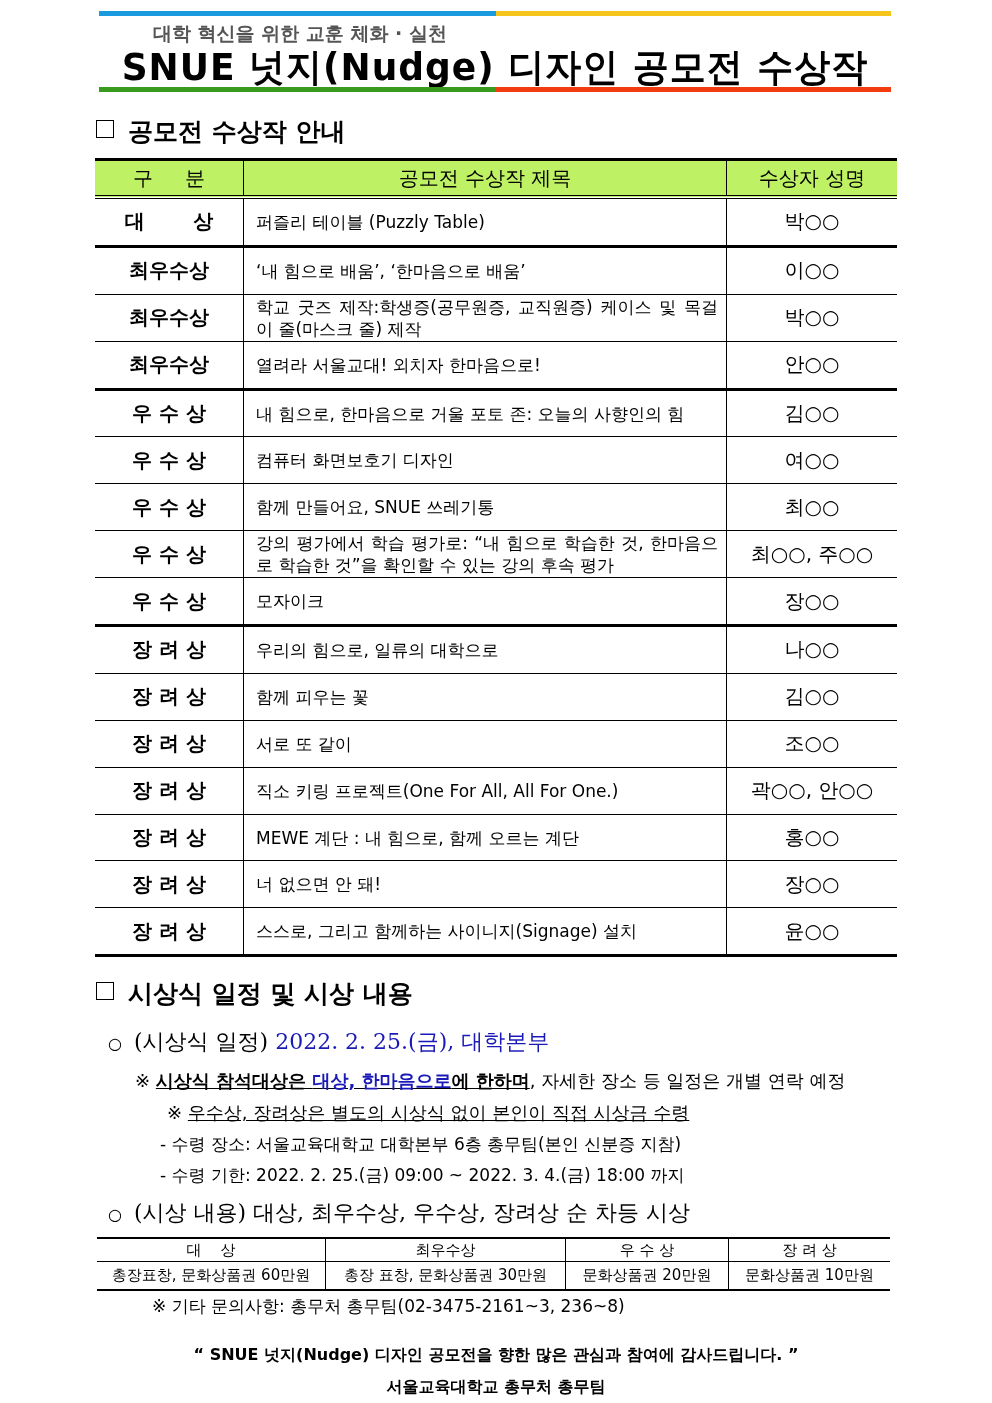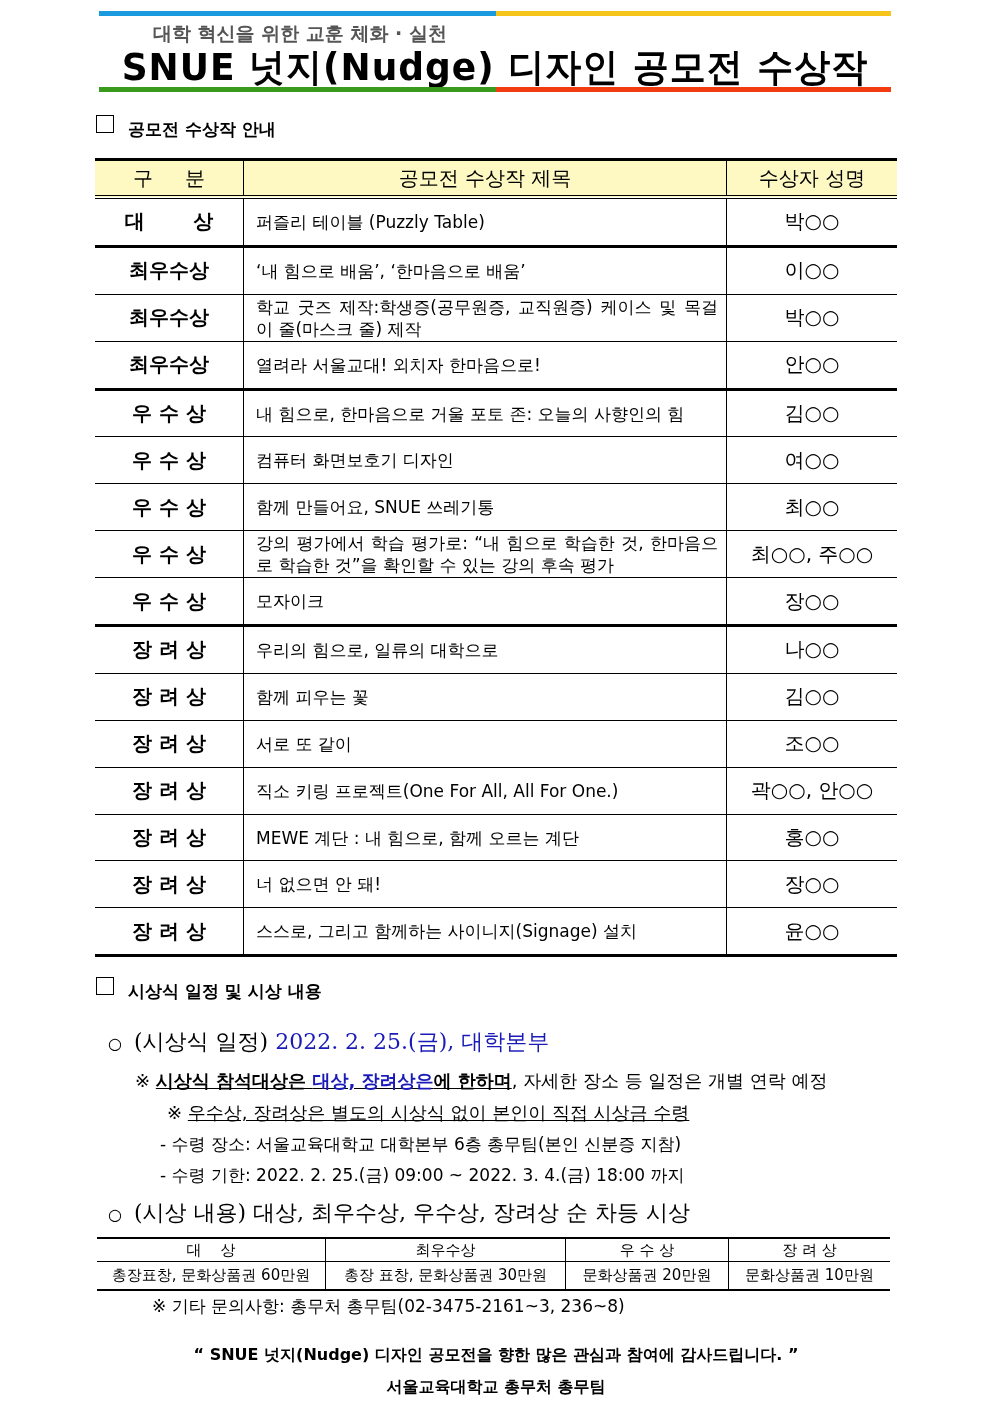--- a/index.html
+++ b/index.html
@@ -5,27 +5,27 @@
   html, body { margin:0; padding:0; background:#ffffff; }
   body { width:992px; height:1403px; position:relative; overflow:hidden; font-family:"DejaVu Sans", "Liberation Sans", sans-serif; color:#000; }
   .banner { position:absolute; left:99px; top:11px; width:792px; height:82px; }
   .bar { position:absolute; height:5px; }
   .bar.tl { left:0; top:0; width:397px; background:#1a9be0; }
   .bar.tr { left:397px; top:0; width:395px; background:#f5c51c; }
   .bar.bl { left:0; top:76px; width:397px; background:#3a9a1e; }
   .bar.br { left:397px; top:76px; width:395px; background:#f23c10; }
   .banner .sub { position:absolute; left:22px; top:10px; font-size:19px; font-weight:bold; color:#555; letter-spacing:0px;margin-left:32px; }
   .banner .title { position:absolute; left:0; width:100%; top:32px; text-align:center; font-size:36px; font-weight:bold; letter-spacing:1px; transform:scaleY(1.05); }
-  .section-title { position:absolute; left:96px; font-size:17px; font-weight:bold; }
+  .section-title { position:absolute; left:96px; font-size:25px; font-weight:bold; }
   .section-title .box { display:inline-block; width:16px; height:16px; border:1.5px solid #000; margin-right:14px; vertical-align:2px; }
   table.awards { position:absolute; left:95px; top:158px; width:802px; border-collapse:collapse; }
   table.awards th, table.awards td { border-left:1px solid #000; border-right:1px solid #000; border-bottom:1px solid #000; padding:0; }
   table.awards tr > *:first-child { border-left:none; }
   table.awards tr > *:last-child { border-right:none; }
-  table.awards thead th { background:#fef9c3; height:34px; font-size:20px; font-weight:normal; border-top:3px solid #000; border-bottom:4px double #000; }
+  table.awards thead th { background:#bef264; height:34px; font-size:20px; font-weight:normal; border-top:3px solid #000; border-bottom:4px double #000; }
   table.awards td { height:45.9px; font-size:19px; }
   table.awards td.cat { width:148px; text-align:center; font-weight:bold; font-size:20px; }
   table.awards td.ttl { width:462px; padding-left:12px; font-size:17px; text-align:left; line-height:22px; }
   table.awards td.ttl.j { text-align:justify; text-align-last:left; padding-right:8px; }
   table.awards td.nm { text-align:center; font-size:20px; }
   table.awards tr.grp-end td { border-bottom:3px solid #000; }
   .schedule { position:absolute; left:108px; font-family:"DejaVu Serif", "Liberation Serif", serif; }
   .circle { font-family:"DejaVu Sans", sans-serif; font-size:16px; margin-right:12px; }
   .blue { color:#1a1ab8; }
   .note { position:absolute; left:135px; font-size:18px; }
@@ -154,21 +154,21 @@
 </div>
 
 <div class="schedule" style="top:1027px; font-size:22px;">
   <span class="circle">○</span><span>(시상식 일정)</span>
   <span class="blue">2022. 2. 25.(금),</span>
   <span class="blue">대학본부</span>
 </div>
 
 <div class="note" style="top:1069px;">
   <span>※</span>
-  <span class="und"><b>시상식 참석대상은 </b><b class="blue">대상, 장려상은</b><b>에 한하며</b></span><span>, 자세한 장소 등 일정은 개별 연락 예정</span>
+  <span class="und"><b>시상식 참석대상은 </b><b class="blue">대상, 한마음으로</b><b>에 한하며</b></span><span>, 자세한 장소 등 일정은 개별 연락 예정</span>
 </div>
 
 <div class="note" style="top:1101px;margin-left:32px;">
   <span>※</span>
   <span class="und">우수상, 장려상은 별도의 시상식 없이 본인이 직접 시상금 수령</span>
 </div>
 
 <div class="sub-note" style="top:1133px;">- 수령 장소: 서울교육대학교 대학본부 6층 총무팀(본인 신분증 지참)</div>
 <div class="sub-note" style="top:1164px;">- 수령 기한: 2022. 2. 25.(금) 09:00  ~ 2022. 3. 4.(금) 18:00 까지</div>
 

